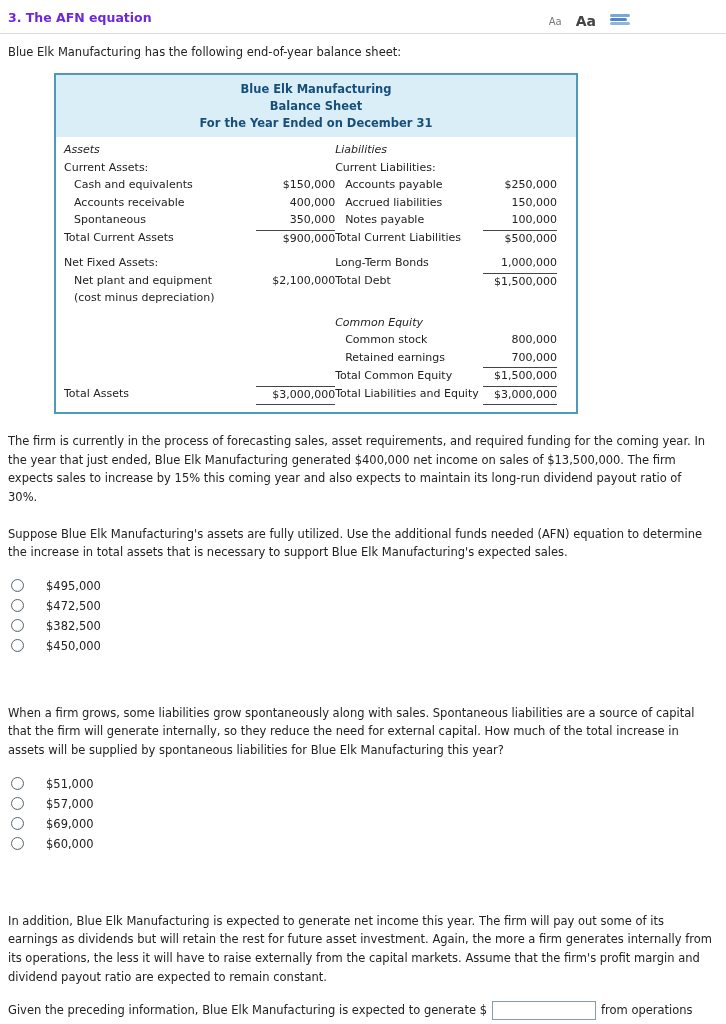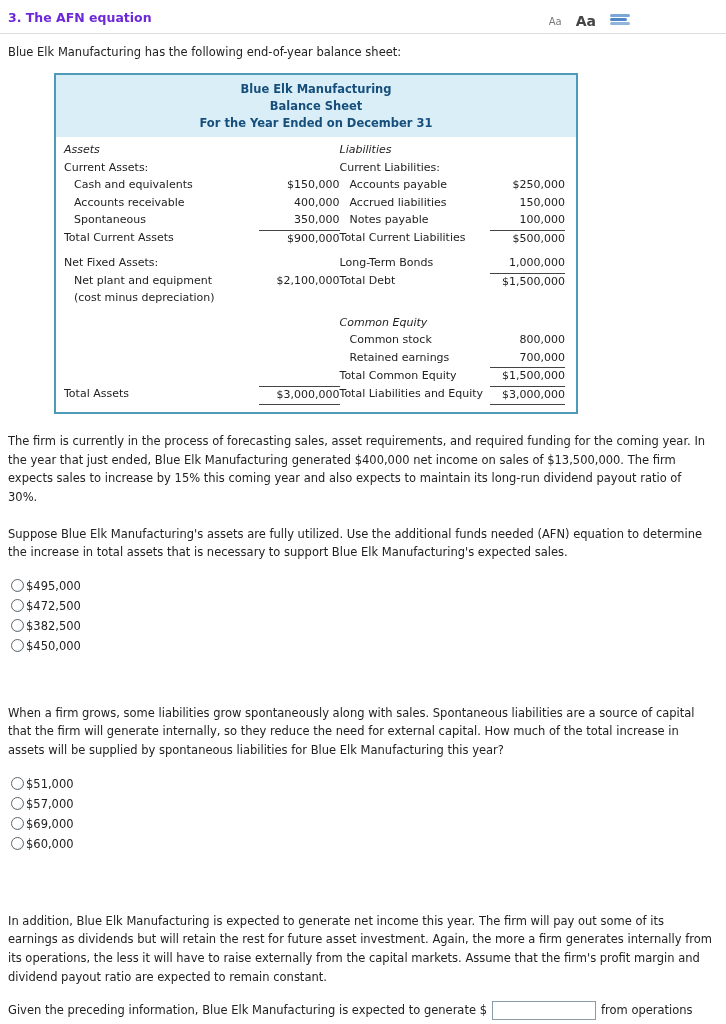--- a/index.html
+++ b/index.html
@@ -18,35 +18,35 @@
   .ebook i{display:block;height:3px;border-radius:2px;margin-bottom:1px;}
   .ebook .b1{background:#7aa7d8;width:20px;}
   .ebook .b2{background:#4f86c6;width:17px;}
   .ebook .b3{background:#8fb4de;width:20px;}
 
   .intro{margin:11px 8px 14px 8px;}
 
   .bs-wrap{margin-left:54px;width:520px;border:2px solid #4f9ab8;}
   .bs-head{background:#d9eef6;text-align:center;padding:6px 0 5px 0;}
   .bs-head div{font-weight:bold;color:#174f7c;font-size:11.5px;line-height:17px;}
-  .bs-body{background:#fff;padding:5px 11px 7px 8px;}
+  .bs-body{background:#fff;padding:5px 19px 7px 8px;}
   table.bs{width:100%;border-collapse:collapse;font-size:11px;}
   table.bs td{padding:1px 0 2.5px 0;white-space:nowrap;vertical-align:top;line-height:14px;}
   td.amt{text-align:right;}
   td.gapL{padding-left:18px;}
   .ind{padding-left:10px !important;}
   .it{font-style:italic;}
   td.rt{border-top:1px solid #444;}
   td.rb{border-bottom:1px solid #444;}
   tr.sp td{padding:0;height:7px;line-height:7px;}
   tr.note td{padding-top:0;}
 
   .para{margin:18px 7px 14px 8px;line-height:1.62;max-width:704px;}
   .opts{margin:4px 8px 0 11px;}
-  .opt{display:flex;align-items:center;gap:2px;padding:3px 0;cursor:pointer;}
+  .opt{display:flex;align-items:center;gap:22px;padding:3px 0;cursor:pointer;}
   .radio{width:11px;height:11px;border:1px solid #5a666e;border-radius:50%;
      background:radial-gradient(circle at 35% 30%, #ffffff 55%, #ccd4d9 100%);
      flex:0 0 auto;}
   .gap30{height:30px;} .gap40{height:40px;}
   .fill{margin:14px 8px 6px 8px;line-height:1.9;max-width:704px;}
   .fill input{width:96px;height:17px;border:1px solid #8a9aa6;margin:0 5px;
      vertical-align:middle;font:inherit;font-size:11px;padding:0 3px;background:#fff;}
 </style>
 </head>
 <body>

